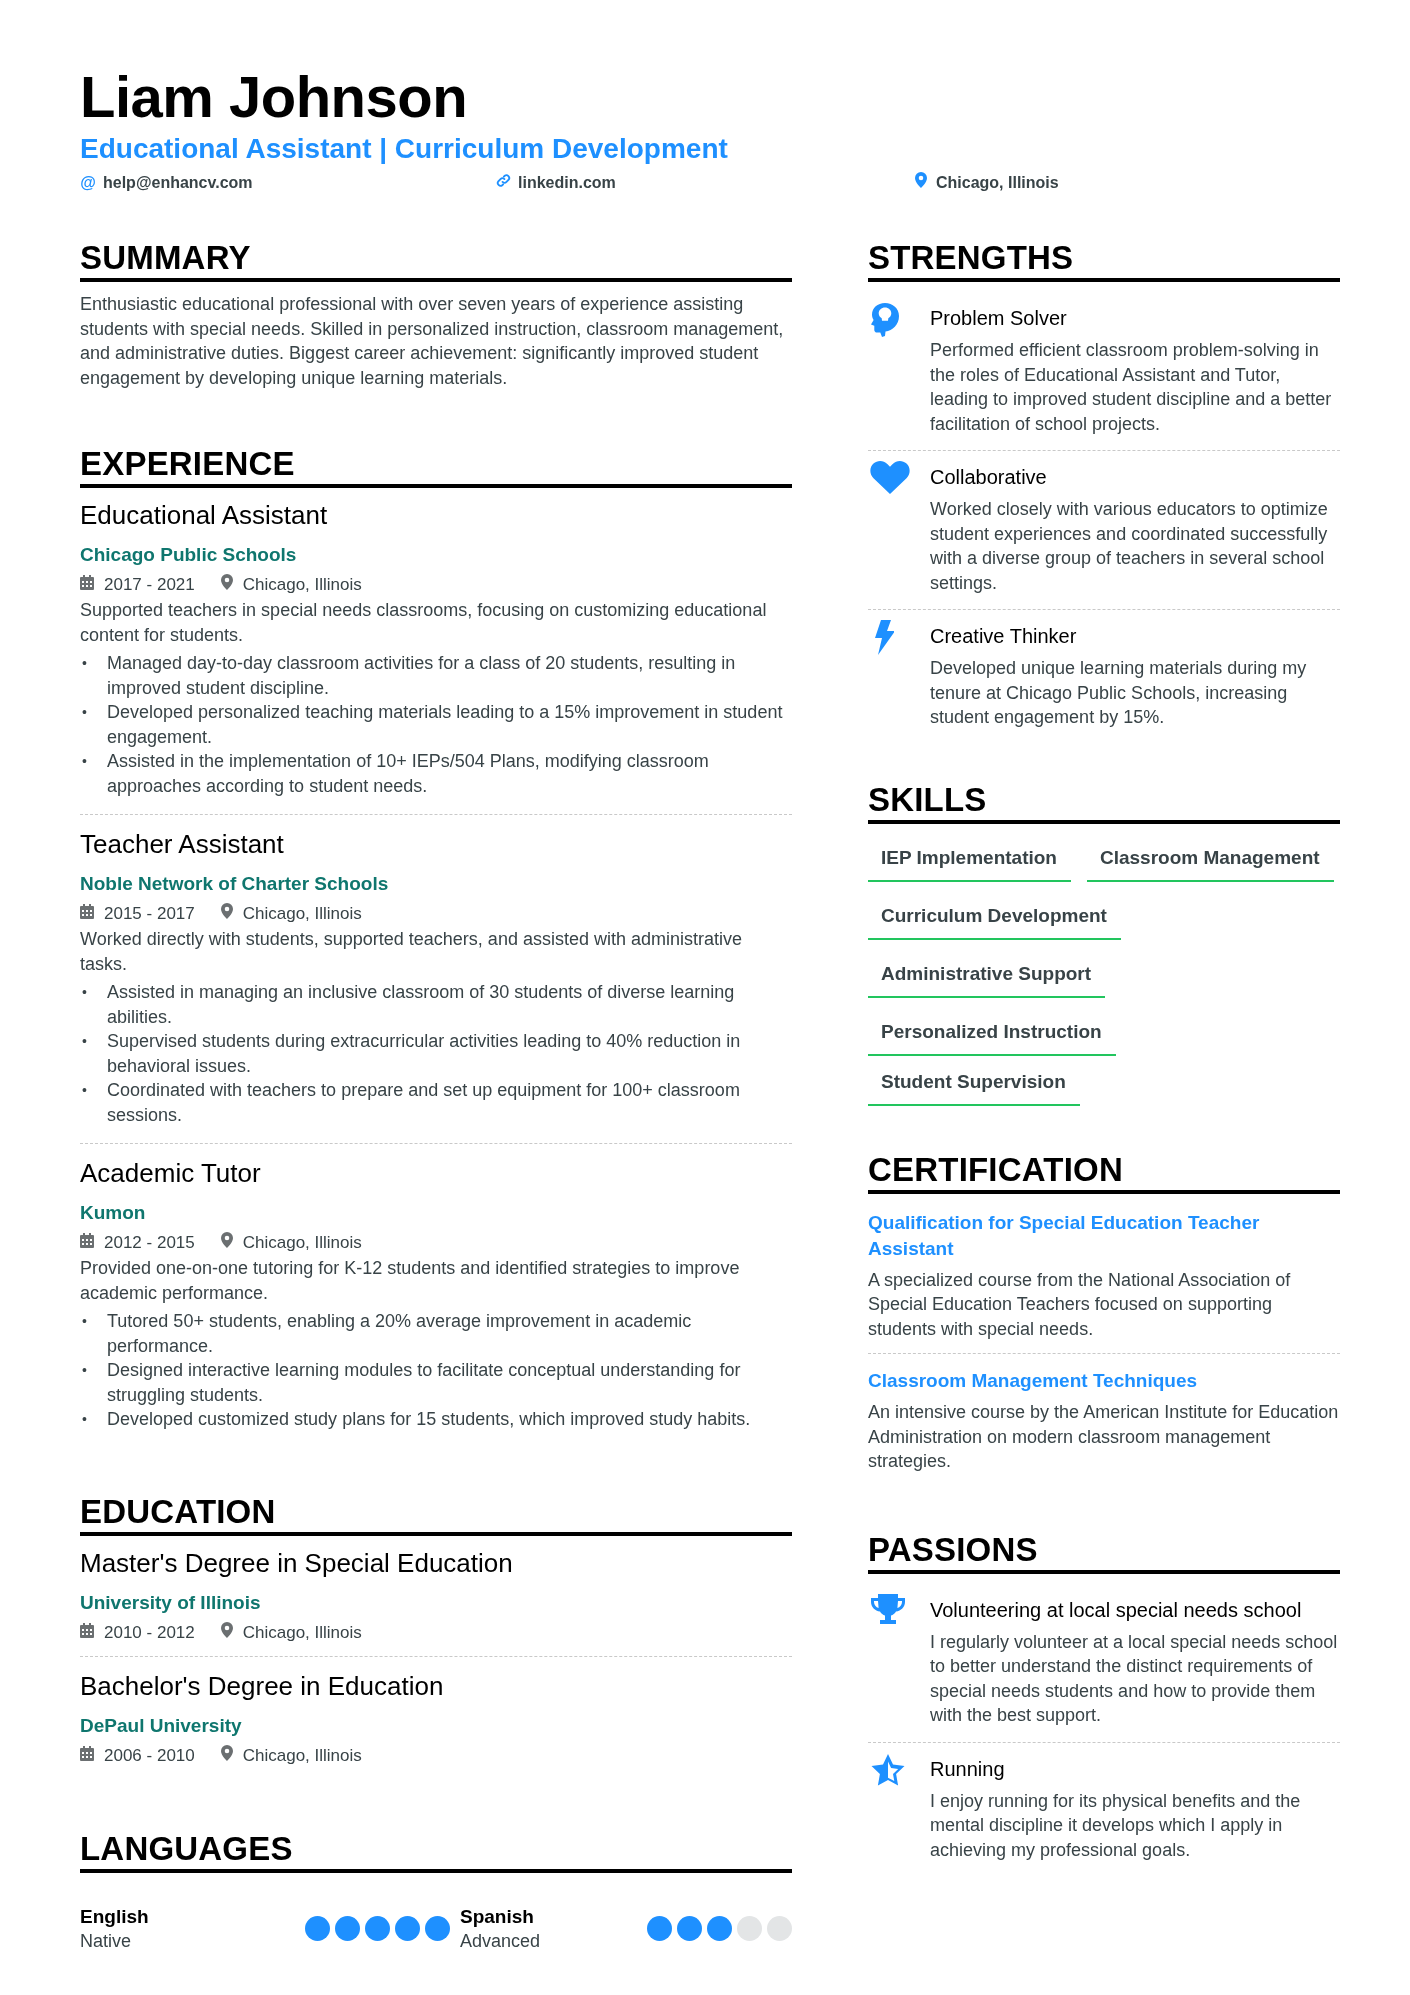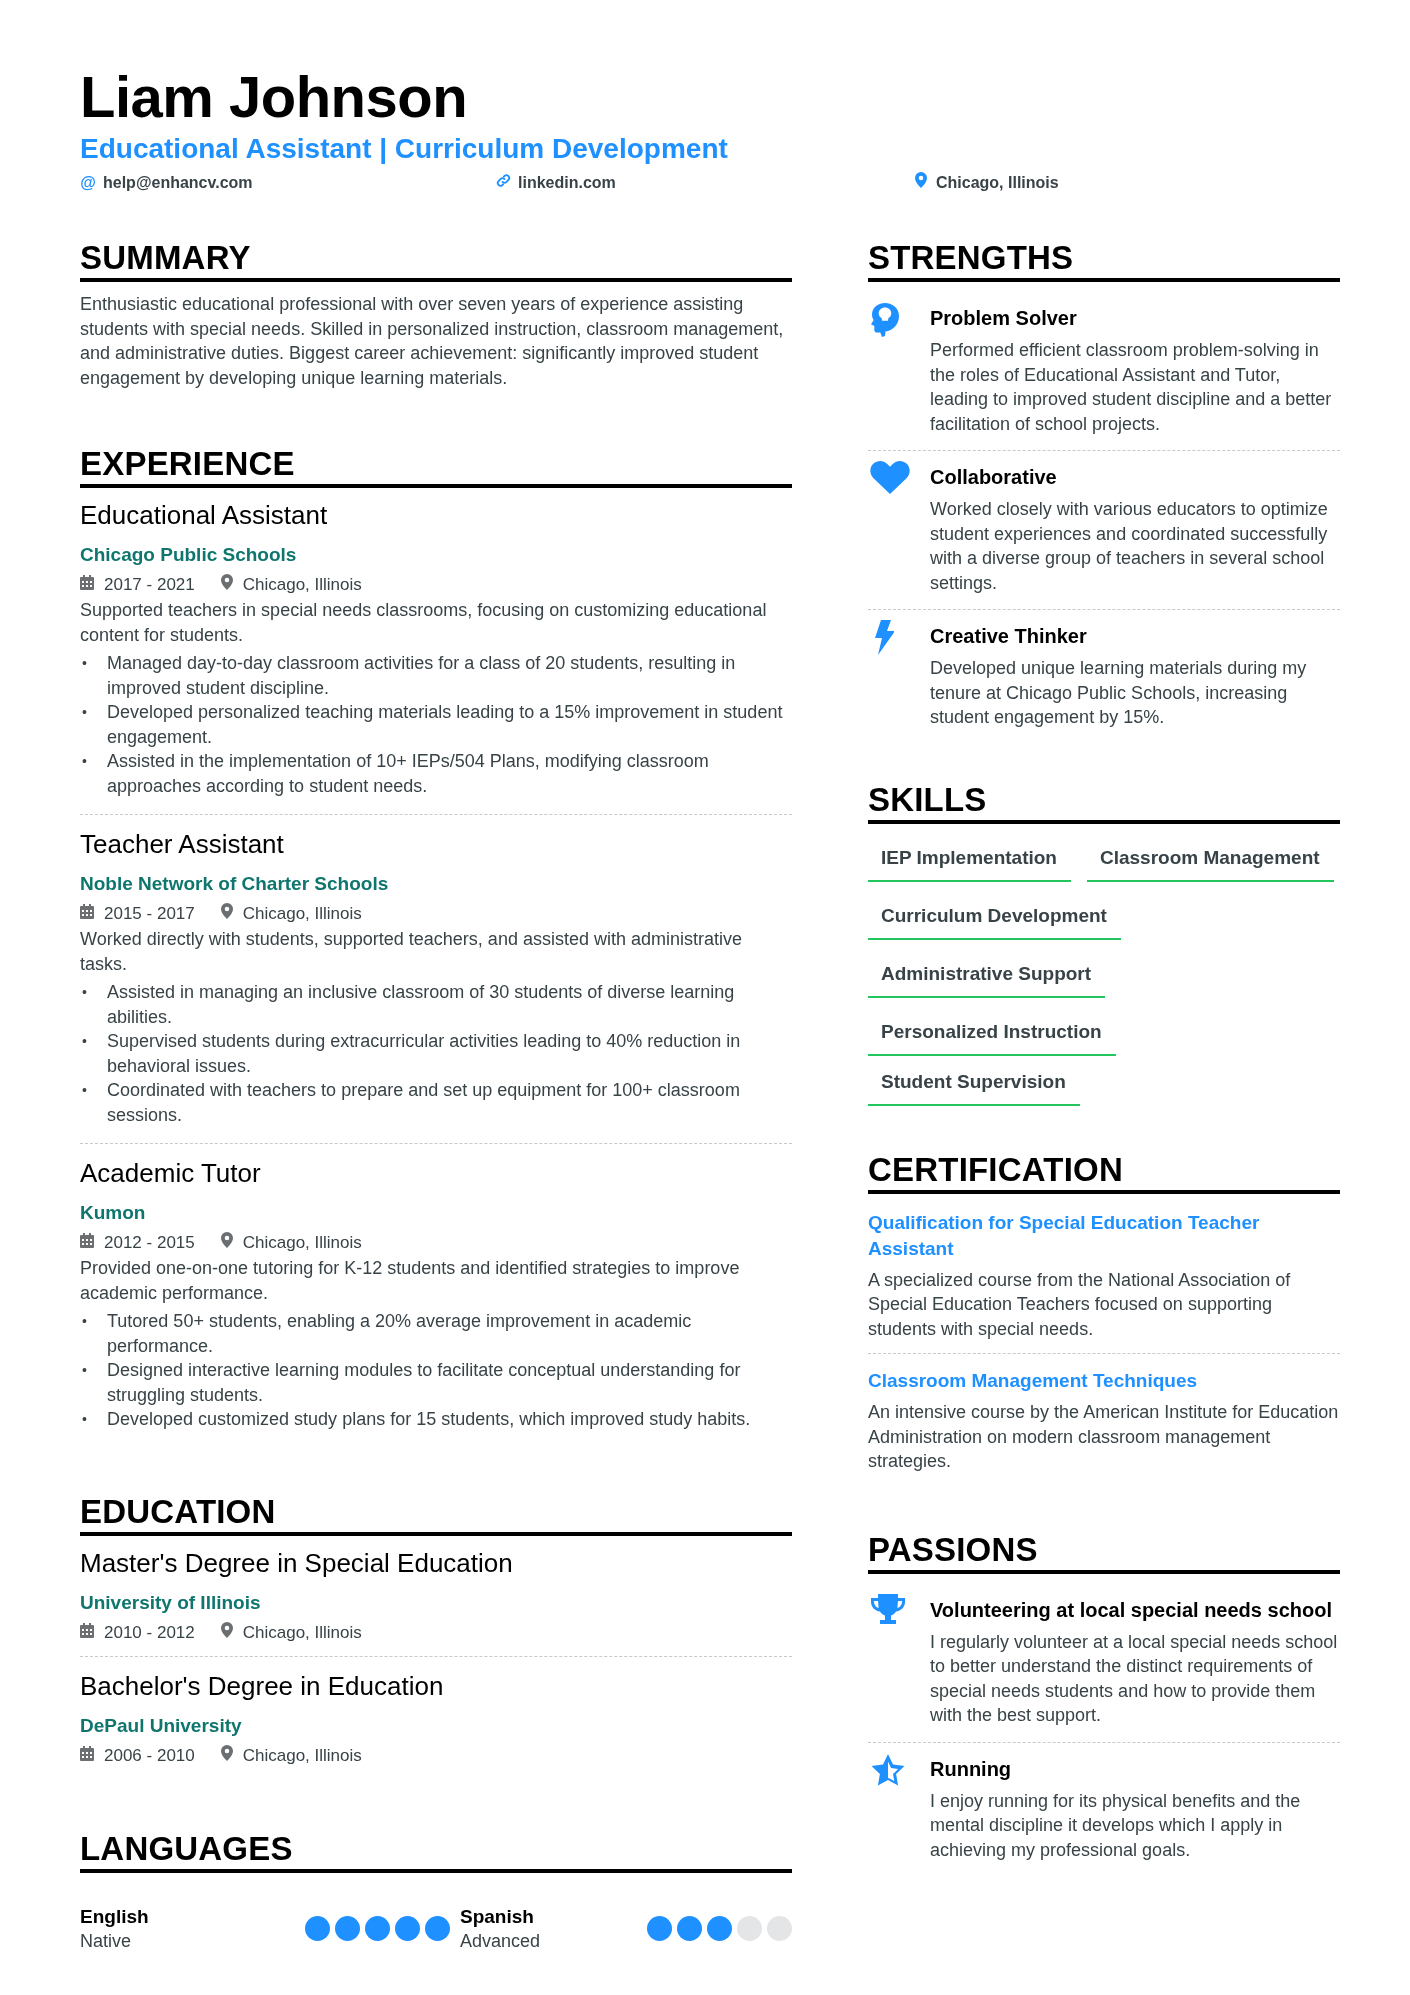--- a/index.html
+++ b/index.html
@@ -33,21 +33,21 @@
   .meta .mi { color: #6b6f71; font-size: 16px; }
   .bullets { list-style: none; margin: 4px 0 6px 0; padding: 0; }
   .bullets li { position: relative; padding-left: 27px; font-size: 18px; line-height: 24.5px; color: #384347; }
   .bullets li::before { content: "•"; position: absolute; left: 2px; top: 0; color: #384347; font-size: 14px; }
 
   
   .feat { display: flex; gap: 0; padding: 10px 0 14px 0; }
   .feat + .feat { border-top: 1px dashed #c9c9c9; }
   .feat-ic { width: 60px; flex: none; color: #1e90ff; font-size: 30px; line-height: 34px; padding-left: 2px; }
   .feat-body { flex: 1; }
-  .feat-title { font-size: 20px; font-weight: 700; color: #000; line-height: 24px; margin-top: 4px; margin-bottom: 8px; }
+  .feat-title { font-size: 20px; font-weight: 400; color: #000; line-height: 24px; margin-top: 4px; margin-bottom: 8px; }
   .feat-desc { font-size: 18px; line-height: 24.5px; color: #384347; }
 
   
   .skills { display: flex; flex-wrap: wrap; column-gap: 16px; row-gap: 8px; margin-top: 16px; }
   .skill { font-size: 19px; font-weight: 700; color: #384347; padding: 6px 14px 10px 13px; border-bottom: 2px solid #22c55e; line-height: 24px; }
   .break { flex-basis: 100%; height: 0; }
 
   
   .cert { padding: 6px 0 12px 0; }
   .cert + .cert { border-top: 1px dashed #c9c9c9; padding-top: 14px; }

